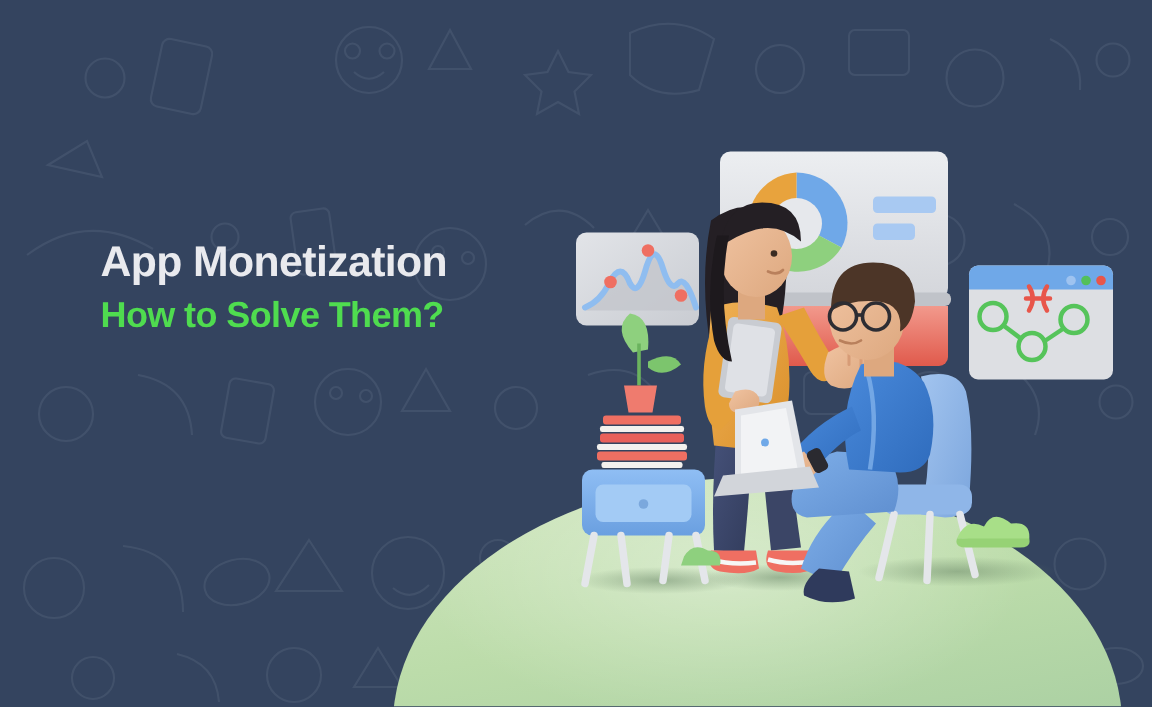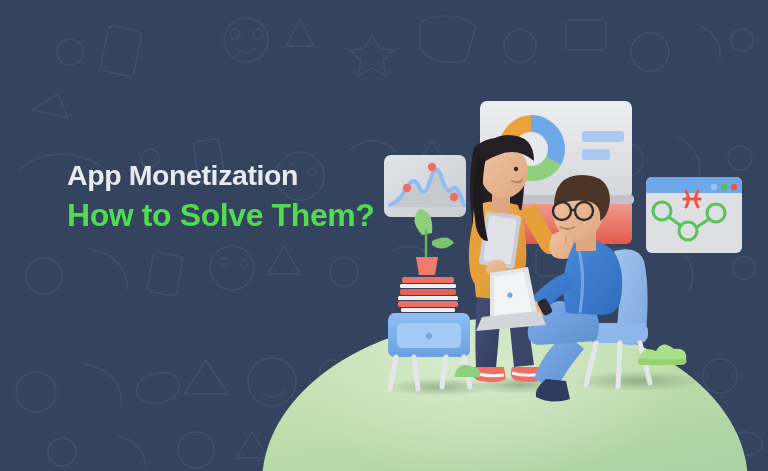--- a/index.html
+++ b/index.html
@@ -30,21 +30,21 @@
     position:absolute;left:67px;top:158px;width:330px;
     line-height:1.22;
     letter-spacing:-0.4px;
   }
   .headline .l{
     display:block;
     font-size:28.5px;font-weight:700;
     color:#e9eaee;
     white-space:nowrap;
   }
-  .headline .l.green{color:#4fdc4f;font-size:32px;margin-top:3px;}
+  .headline .l.green{color:#4fdc4f;font-size:24px;margin-top:3px;}
   
   .abs{position:absolute;}
   svg{display:block;overflow:visible;}
 </style>
 </head>
 <body>
 
 <div id="stage">
 
   <svg class="doodles" width="768" height="471" viewBox="0 0 768 471" fill="none" stroke="#cfd8e8" stroke-width="1.4">

